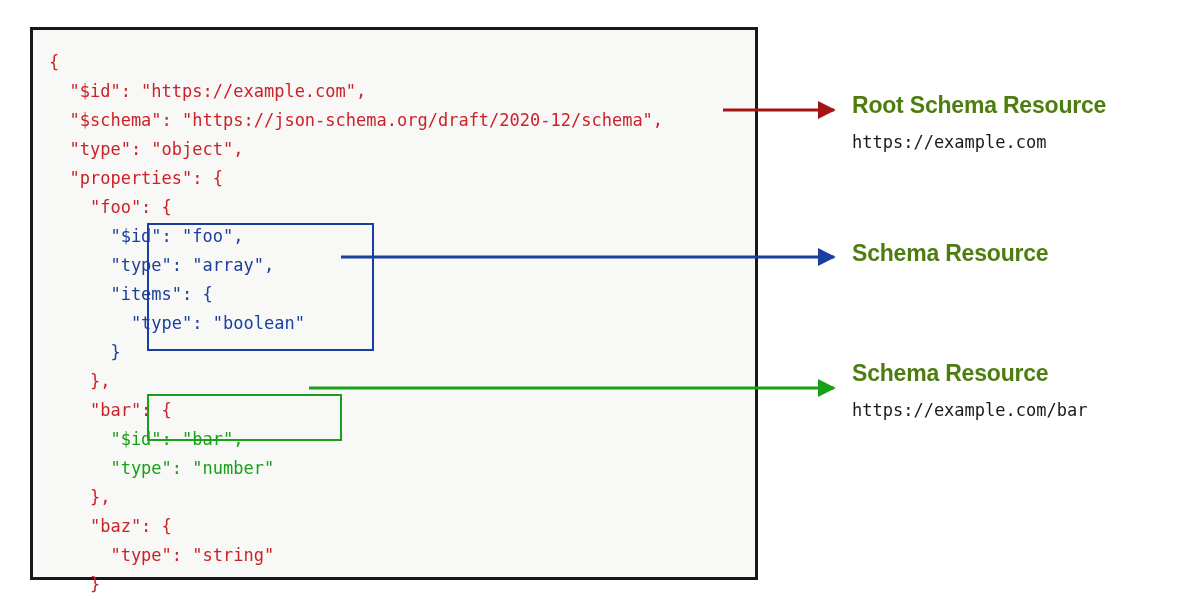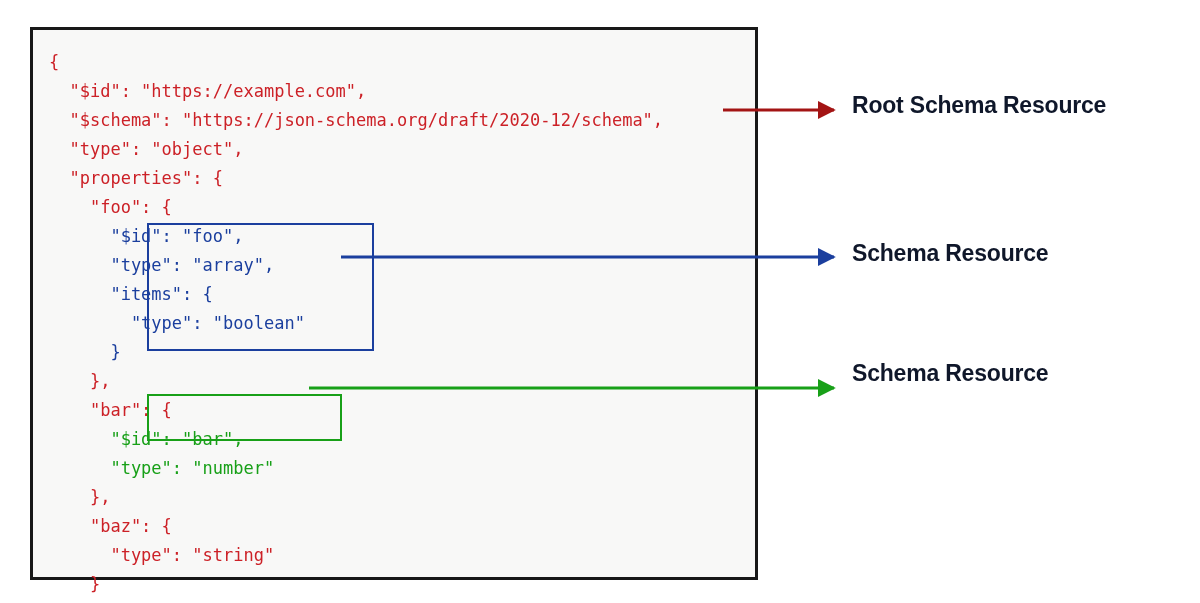--- a/index.html
+++ b/index.html
@@ -83,21 +83,21 @@
 
   
   .callout {
     position: absolute;
     left: 852px;
   }
   .callout-title {
     font-family: "Liberation Sans", sans-serif;
     font-weight: bold;
     font-size: 23px;
-    color: #0f172a;
+    color: #4d7c0f;
     letter-spacing: -0.2px;
     line-height: 26px;
     white-space: nowrap;
   }
   .callout-uri {
     font-family: "DejaVu Sans Mono", "Liberation Mono", monospace;
     font-size: 17px;
     color: #1a1a1a;
     line-height: 24px;
     margin-top: 12px;
@@ -132,21 +132,23 @@
 
   <line x1="723" y1="110" x2="834" y2="110" stroke="#a31414" stroke-width="3" marker-end="url(#ah-red)"></line>
 
   <line x1="341" y1="257" x2="834" y2="257" stroke="#1b3f9e" stroke-width="3" marker-end="url(#ah-blue)"></line>
 
   <line x1="309" y1="388" x2="834" y2="388" stroke="#18a018" stroke-width="3" marker-end="url(#ah-green)"></line>
 </svg>
 
 <div class="callout" id="callout-root">
   <div class="callout-title">Root Schema Resource</div>
+  <div class="callout-uri">https://example.com</div>
 </div>
 
 <div class="callout" id="callout-foo">
   <div class="callout-title">Schema Resource</div>
 </div>
 
 <div class="callout" id="callout-bar">
   <div class="callout-title">Schema Resource</div>
+  <div class="callout-uri">https://example.com/bar</div>
 </div>
 
 </body></html>

